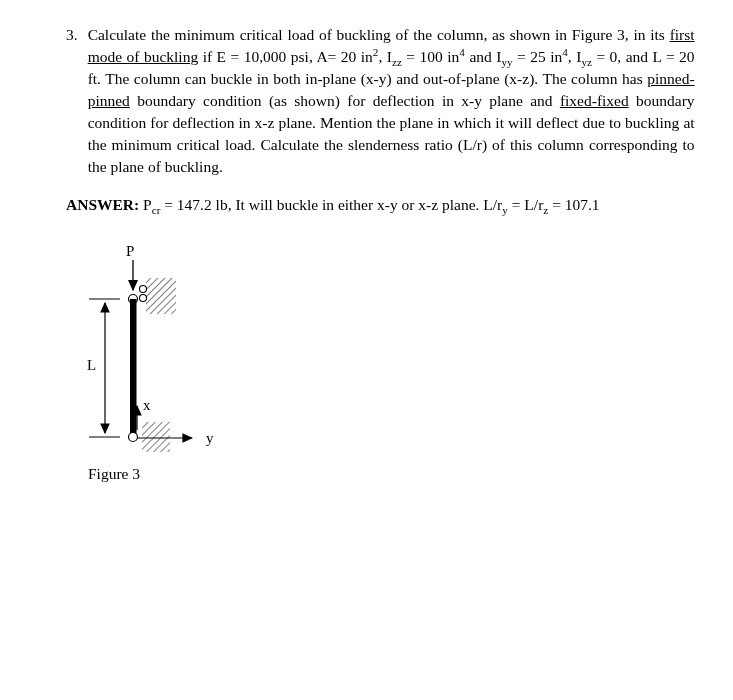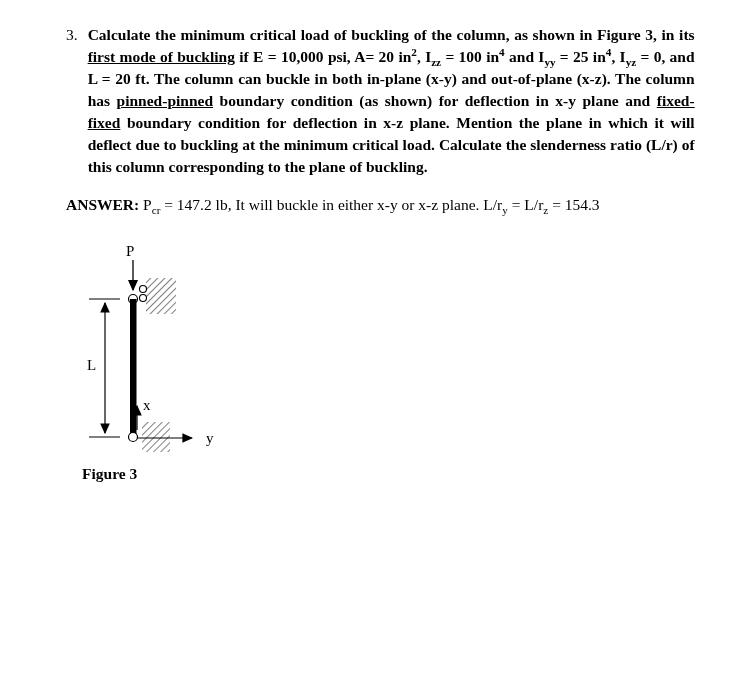--- a/index.html
+++ b/index.html
@@ -18,53 +18,51 @@
   .problem {
     display: flex;
     gap: 10px;
     font-size: 15.5px;
     line-height: 1.42;
   }
   .problem-number { flex: 0 0 auto; }
   .problem-body {
     width: 607px;
     text-align: justify;
-    font-weight: bold;
   }
   .problem-body u { text-decoration: underline; }
   sub, sup { font-size: 0.72em; line-height: 0; }
   .answer {
     margin: 16px 0 0 0;
     font-size: 15.5px;
     line-height: 1.42;
   }
   .figure-wrap { margin: 26px 0 0 14px; }
   .figure-svg { display: block; }
   .figure-svg text {
     font-family: "Liberation Serif", serif;
     font-size: 15px;
     fill: #000;
   }
   .caption {
-    margin: 8px 0 0 2px;
+    margin: 8px 0 0 8px;
     font-size: 15.5px;
-    font-weight: bold;
   }
 </style>
 </head>
 <body>
 
 <div class="page">
 
   <div class="problem">
     <div class="problem-number">3.</div>
     <div class="problem-body"><span>Calculate the minimum critical load of buckling of the column, as shown in Figure 3, in its </span><u>first mode of buckling</u><span> if E = 10,000 psi, A= 20 in</span><sup>2</sup><span>, I</span><sub>zz</sub><span> = 100 in</span><sup>4</sup><span> and I</span><sub>yy</sub><span> = 25 in</span><sup>4</sup><span>, I</span><sub>yz</sub><span> = 0, and L = 20 ft. The column can buckle in both in-plane (x-y) and out-of-plane (x-z). The column has </span><u>pinned-pinned</u><span> boundary condition (as shown) for deflection in x-y plane and </span><u>fixed-fixed</u><span> boundary condition for deflection in x-z plane. Mention the plane in which it will deflect due to buckling at the minimum critical load. Calculate the slenderness ratio (L/r) of this column corresponding to the plane of buckling.</span></div>
   </div>
 
-  <p class="answer"><b>ANSWER:</b><span> P</span><sub>cr</sub><span> = 147.2 lb, It will buckle in either x-y or x-z plane. L/r</span><sub>y</sub><span> = L/r</span><sub>z</sub><span> = 154.3</span></p>
+  <p class="answer"><b>ANSWER:</b><span> P</span><sub>cr</sub><span> = 147.2 lb, It will buckle in either x-y or x-z plane. L/r</span><sub>y</sub><span> = L/r</span><sub>z</sub><span> = 107.1</span></p>
 
   <div class="figure-wrap">
     <svg class="figure-svg" viewBox="0 0 220 215" width="220" height="215" xmlns="http://www.w3.org/2000/svg">
       <defs>
         <pattern id="hatch" width="5" height="5" patternUnits="userSpaceOnUse" patternTransform="rotate(45)">
           <line x1="0" y1="0" x2="0" y2="5" stroke="#000" stroke-width="1"></line>
         </pattern>
         <marker id="arr" markerWidth="9" markerHeight="8" refX="8" refY="4" orient="auto-start-reverse">
           <path d="M0,0 L9,4 L0,8 z" fill="#000"></path>
         </marker>

